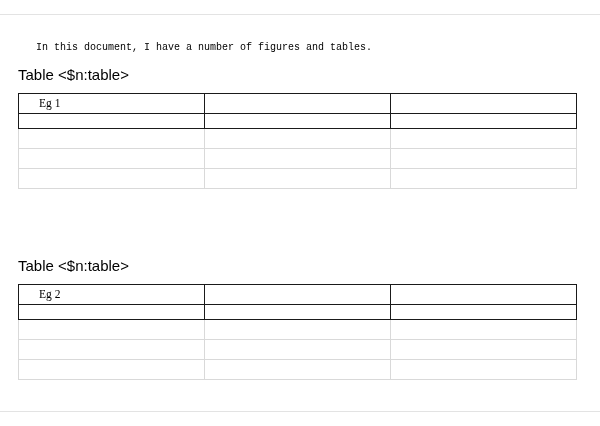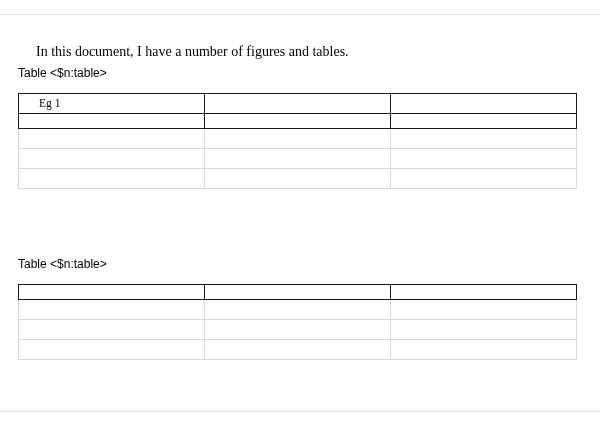--- a/index.html
+++ b/index.html
@@ -38,29 +38,29 @@
     top: 411px;
     width: 600px;
     height: 1px;
     background: #e3e3e3;
   }
   .intro {
     position: absolute;
     left: 18px;
     top: 30px;
     width: 564px;
-    font-size: 14px;
+    font-size: 10px;
     line-height: 16px;
     text-indent: 18px;
-    font-family: Liberation Serif, serif;
+    font-family: Liberation Mono, monospace;
   }
   .caption {
     position: absolute;
     left: 18px;
-    font-size: 12px;
+    font-size: 15px;
     font-family: "Liberation Sans", sans-serif;
     color: #000000;
   }
   .caption-1 { top: 66px; }
   .caption-2 { top: 257px; }
 
   table.doc-table {
     position: absolute;
     left: 18px;
     width: 558px;
@@ -192,20 +192,31 @@
 
   <div class="caption caption-2">Table &lt;$n:table&gt;</div>
 
   <table class="doc-table table-2">
     <colgroup>
         <col class="c1">
         <col class="c2">
         <col class="c3">
       </colgroup>
     <tbody>
+      <tr class="row-head">
+        <td>
+            <span class="cell-label">Eg 2</span>
+          </td>
+        <td>
+            <span class="cell-label"></span>
+          </td>
+        <td>
+            <span class="cell-label"></span>
+          </td>
+      </tr>
       <tr class="row-second">
         <td>
             <span class="cell-label"></span>
           </td>
         <td>
             <span class="cell-label"></span>
           </td>
         <td>
             <span class="cell-label"></span>
           </td>

